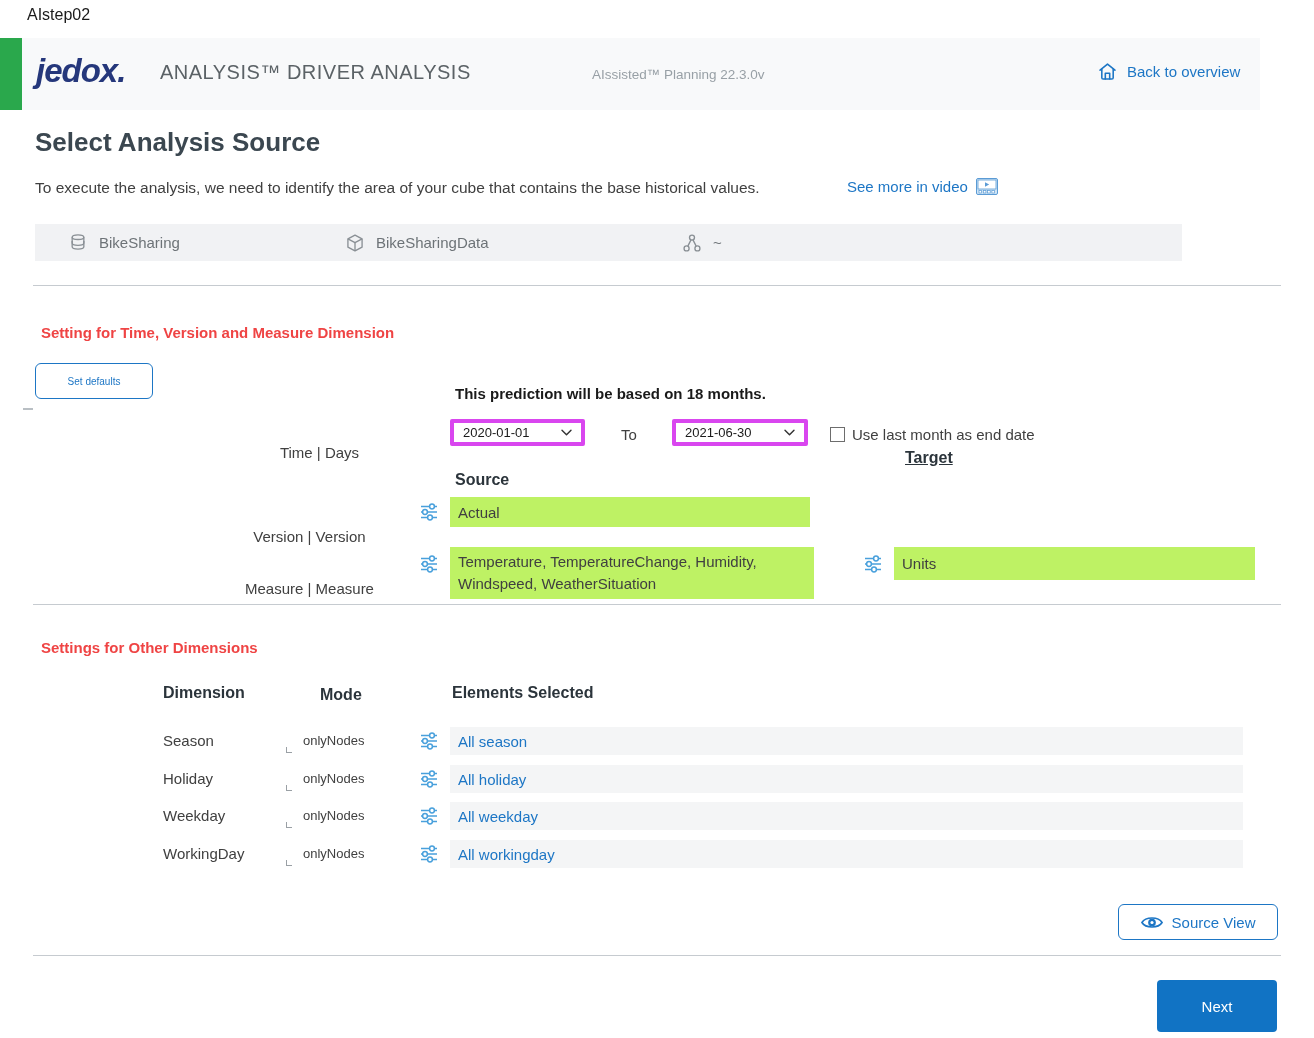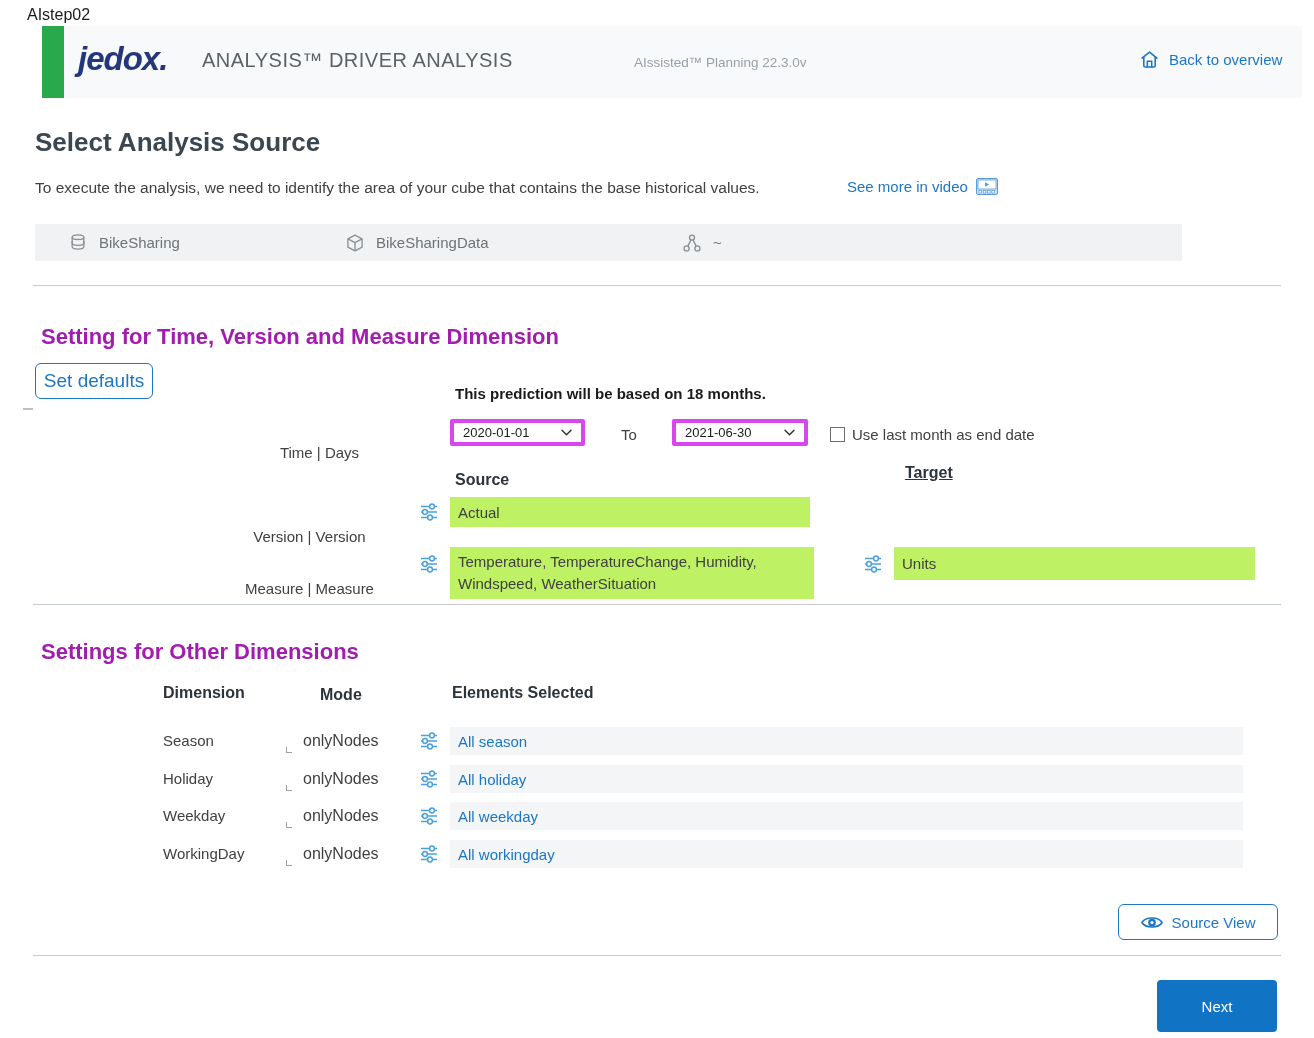--- a/index.html
+++ b/index.html
@@ -3,78 +3,78 @@
 <meta charset="utf-8">
 <style>
   * { margin:0; padding:0; box-sizing:border-box; }
   html,body { background:#ffffff; }
   body { font-family:"Liberation Sans", sans-serif; color:#404040; }
   .page { position:relative; width:1314px; height:1038px; background:#fff; overflow:hidden; }
 
   .page-title { position:absolute; left:27px; top:6px; font-size:16px; color:#1a1a1a; }
 
   
-  .app-header { position:absolute; left:0; top:26px; width:1260px; height:72px; background:#f8f9fa;margin-left:42px; }
+  .app-header { position:absolute; left:0; top:38px; width:1260px; height:72px; background:#f8f9fa; }
   .green-block { position:absolute; left:0; top:0; width:22px; height:72px; background:#2aa84c; }
   .logo { position:absolute; left:36px; top:14px; font-size:33px; font-weight:bold; font-style:italic; color:#25377b; letter-spacing:-1px; }
   .app-title { position:absolute; left:160px; top:23px; font-size:20px; color:#5b6266; letter-spacing:0.5px; }
   .app-subtitle { position:absolute; left:592px; top:29px; font-size:13.5px; color:#98a0a6; }
   .back-link { position:absolute; left:1097px; top:23px; display:flex; align-items:center; gap:9px; color:#1d76c5; font-size:15px; cursor:pointer; }
 
   
   .h1 { position:absolute; left:35px; top:127px; font-size:26px; font-weight:bold; color:#3b4750; }
   .desc { position:absolute; left:35px; top:179px; font-size:15.5px; color:#404040; }
   .video-link { position:absolute; left:847px; top:178px; display:flex; align-items:center; gap:8px; color:#1d76c5; font-size:15px; cursor:pointer; }
 
   
   .source-bar { position:absolute; left:35px; top:224px; width:1147px; height:37px; background:#f1f2f4; }
   .bar-item { position:absolute; top:0; height:37px; display:flex; align-items:center; gap:11px; color:#6d7377; font-size:15px; }
   .bar-db { left:33px; } .bar-cube { left:310px; } .bar-hier { left:647px; }
 
   .divider { position:absolute; left:33px; width:1248px; height:0; border-top:1px solid #c6cbd0; }
   .div-1 { top:285px; } .div-2 { top:604px; } .div-3 { top:955px; }
   .notch { position:absolute; left:23px; top:408px; width:10px; height:2px; background:#b9bfc4; }
 
-  .h2 { position:absolute; font-size:22px; font-weight:bold; color:#a21caf; }
+  .h2 { position:absolute; font-size:15px; font-weight:bold; color:#ef4444; }
   .h2-time { left:41px; top:324px; } .h2-other { left:41px; top:639px; }
 
   .btn-outline { position:absolute; display:flex; align-items:center; justify-content:center; gap:9px;
-    background:#fff; border:1px solid #1d76c5; border-radius:6px; color:#1d76c5; font-size:19px; cursor:pointer; }
+    background:#fff; border:1px solid #1d76c5; border-radius:6px; color:#1d76c5; font-size:10px; cursor:pointer; }
   .set-defaults { left:35px; top:363px; width:118px; height:36px; }
   .source-view { left:1118px; top:904px; width:160px; height:36px; font-size:15px; }
 
   .note { position:absolute; left:455px; top:385px; font-size:15px; font-weight:bold; color:#1a1a1a; }
 
   .lbl { position:absolute; font-size:15px; color:#404040; }
   .lbl-right { text-align:center;margin-top:24px; }
   .time-label { left:250px; top:420px; width:139px; }
   .to-label { left:621px; top:426px; }
   .version-label { left:230px; top:504px; width:159px; }
   .measure-label { left:230px; top:556px; width:159px; }
 
   .fake-select { position:absolute; height:27px; background:#fff; border:4px solid #d946ef; border-radius:2px;
     display:flex; align-items:center; justify-content:space-between; padding:0 9px; font-size:13px; color:#1a1a1a; cursor:pointer; }
   .sel-start { left:450px; top:419px; width:135px; } .sel-end { left:672px; top:419px; width:136px; }
 
   .checkbox { position:absolute; left:830px; top:427px; width:15px; height:15px; border:1px solid #6d6d6d; background:#fff; cursor:pointer; }
   .checkbox-label { left:852px; top:426px; }
 
   .col-header { position:absolute; font-size:16px; font-weight:bold; color:#2b343b; }
-  .src-hdr { left:455px; top:471px; } .tgt-hdr { left:905px; top:464px;text-decoration:underline; }
+  .src-hdr { left:455px; top:471px; } .tgt-hdr { left:905px; top:449px;text-decoration:underline; }
   .th-dimension { left:163px; top:684px; } .th-mode { left:320px; top:686px; } .th-elements { left:452px; top:684px; }
 
   .field { position:absolute; background:#bef264; font-size:15px; color:#404040; padding:0 8px; display:flex; align-items:center; }
   .field-version { left:450px; top:497px; width:360px; height:30px; }
   .field-measure { left:450px; top:547px; width:364px; height:52px; padding:4px 8px; line-height:22px; display:block; }
   .field-target  { left:894px; top:547px; width:361px; height:33px; }
 
   .filter-icon { position:absolute; width:20px; height:20px; cursor:pointer; }
 
   .dim-row-label { position:absolute; left:163px; width:130px; height:28px; line-height:28px; font-size:15px; color:#404040; }
-  .mode-label { position:absolute; left:303px; width:90px; height:28px; line-height:28px; font-size:16px; color:#404040; cursor:pointer; }
+  .mode-label { position:absolute; left:303px; width:90px; height:28px; line-height:28px; font-size:13px; color:#404040; cursor:pointer; }
   .mode-corner { position:absolute; left:286px; width:6px; height:6px; border-left:1px solid #9aa0a5; border-bottom:1px solid #9aa0a5; }
   .elem-field { position:absolute; left:450px; width:793px; height:28px; background:#f4f5f6; display:flex; align-items:center; padding:0 8px; }
   .elem-link { color:#1d76c5; font-size:15px; cursor:pointer; }
 
   .btn-primary { position:absolute; left:1157px; top:980px; width:120px; height:52px; background:#1173c4; border:none; border-radius:4px;
     color:#fff; font-size:15px; display:flex; align-items:center; justify-content:center; cursor:pointer; }
 
   svg { display:block; }
 </style>
 </head>

